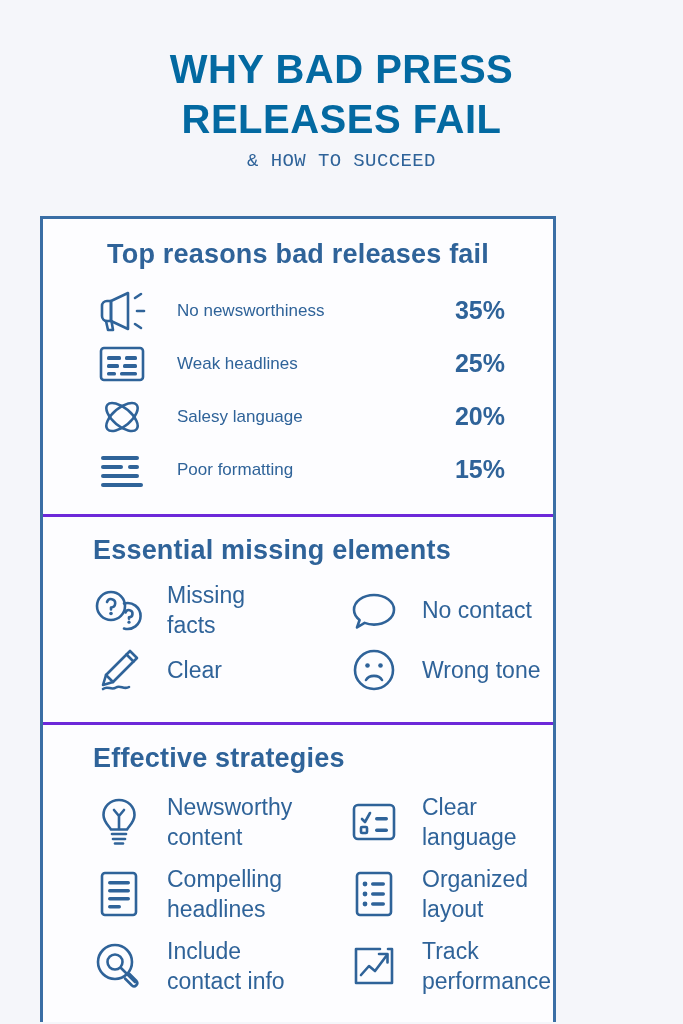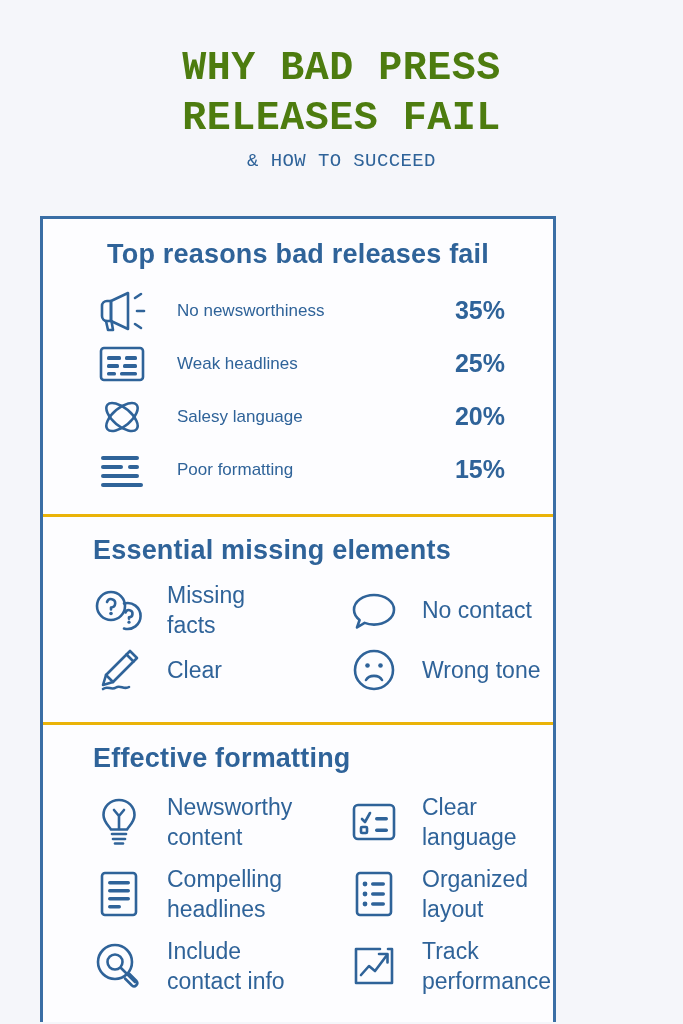--- a/index.html
+++ b/index.html
@@ -27,22 +27,21 @@
   
   .header {
     padding-top: 44px;
     text-align: center;
   }
   .title-line {
     font-size: 40px;
     font-weight: bold;
     letter-spacing: 0.5px;
     line-height: 50px;
-    color: #4d7c0f;
-    font-family: Liberation Mono, monospace;
+    color: #0369a1;
   }
   .subtitle {
     margin-top: 6px;
     font-size: 19px;
     font-weight: normal;
     letter-spacing: 0.4px;
     color: #2f6399;
     font-family: Liberation Mono, monospace;
   }
 
@@ -55,21 +54,21 @@
     border: 3px solid #3a6ea5;
     border-bottom: none;
     background: #fdfdff;
   }
 
   .section {
     position: relative;
     background: #fdfdff;
   }
   .section + .section {
-    border-top: 3px solid #eab308;
+    border-top: 3px solid #6d28d9;
   }
 
   .section-title {
     font-size: 27px;
     font-weight: bold;
     color: #2f6399;
     letter-spacing: 0.2px;
   }
 
   
@@ -286,21 +285,21 @@
               <path class="ic" d="M15 33 C18 27.5 28 27.5 31 33"></path>
             </svg>
           </span>
           <span class="cell-label">Wrong tone</span>
         </div>
 
       </div>
     </div>
 
     <div class="section sec-strategies">
-      <div class="section-title">Effective formatting</div>
+      <div class="section-title">Effective strategies</div>
 
       <div class="grid2">
 
         <div class="cell-tall">
           <span class="cell-icon">
             <svg width="44" height="52" viewBox="0 0 44 52">
               <path class="ic" d="M22 4 C31 4 37.5 10.6 37.5 19 C37.5 25.6 32.5 29.5 30 33.5 L14 33.5 C11.5 29.5 6.5 25.6 6.5 19 C6.5 10.6 13 4 22 4 Z"></path>
               <path class="ic" d="M15 38 L29 38"></path>
               <path class="ic" d="M16 43 L28 43"></path>
               <path class="ic" d="M18 47.5 L26 47.5"></path>

